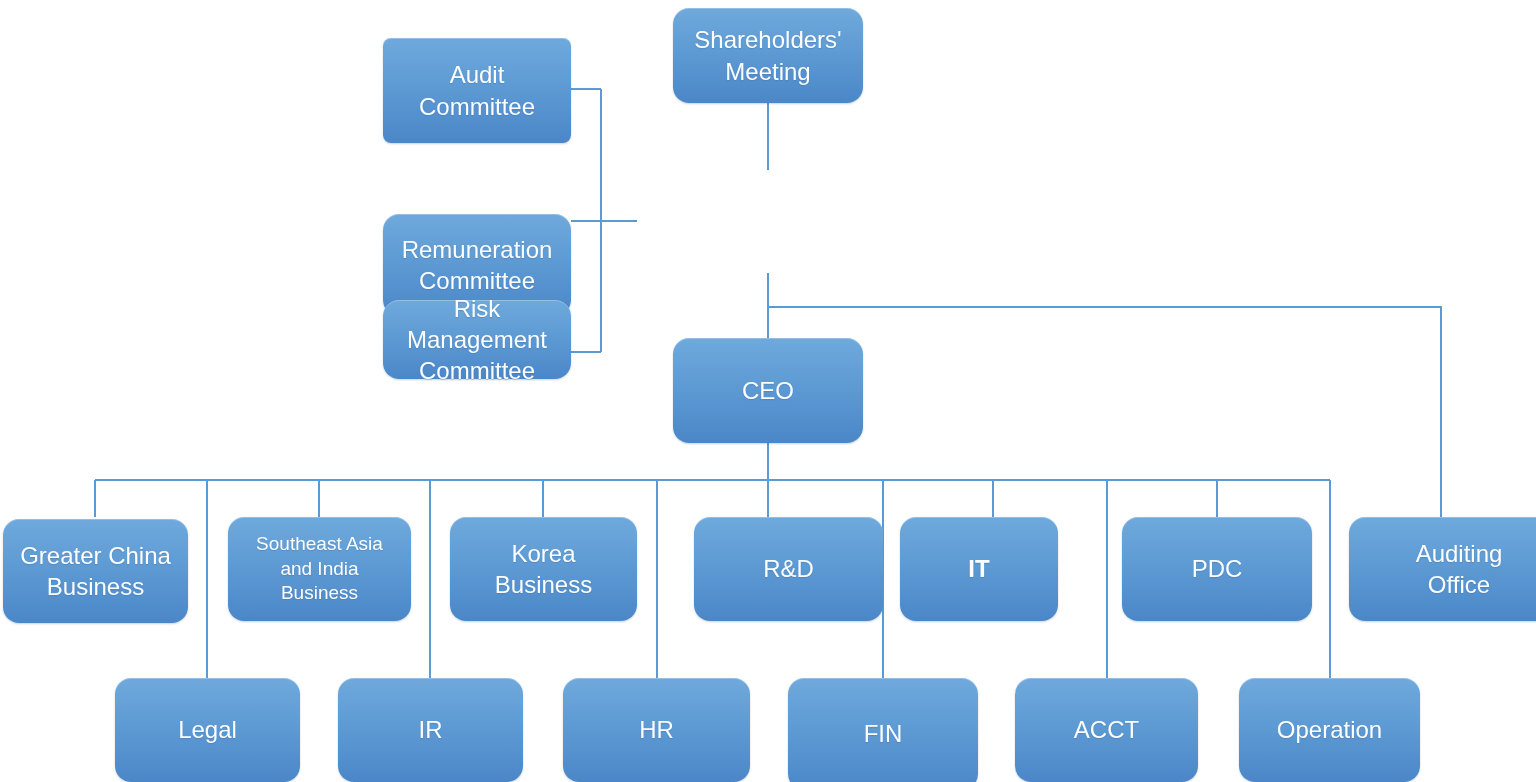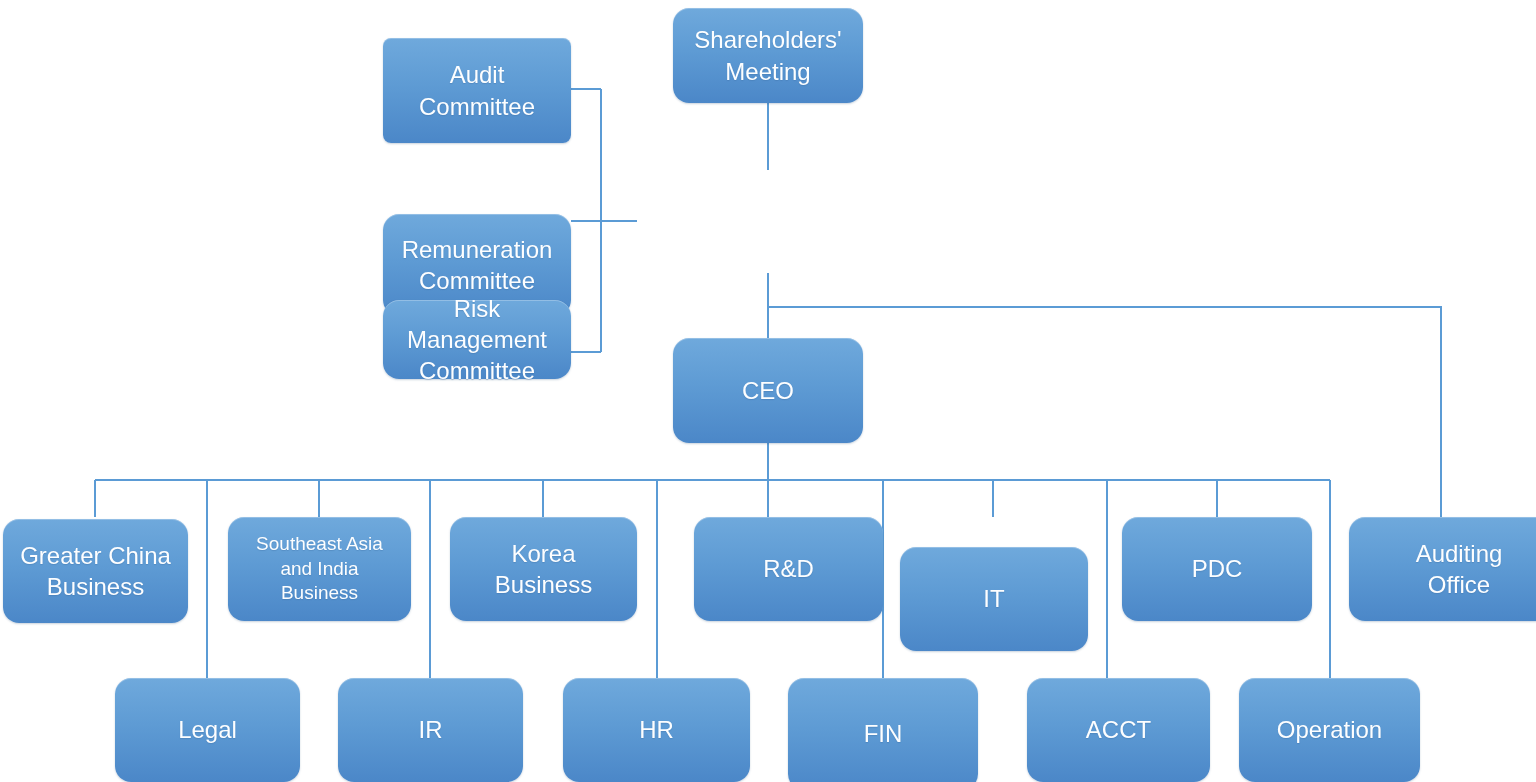--- a/index.html
+++ b/index.html
@@ -94,25 +94,25 @@
   <div class="node" style="left:673px; top:338px; width:190px; height:105px;">CEO</div>
 
   <div class="node" style="left:3px;    top:519px; width:185px; height:104px;">Greater China
 Business</div>
   <div class="node small-text" style="left:228px; top:517px; width:183px; height:104px;">Southeast Asia
 and India
 Business</div>
   <div class="node" style="left:450px;  top:517px; width:187px; height:104px;">Korea
 Business</div>
   <div class="node" style="left:674px;  top:517px; width:189px; height:104px;margin-left:20px;">R&amp;D</div>
-  <div class="node" style="left:900px;  top:547px; width:188px; height:104px;">IT</div>
+  <div class="node" style="left:900px;  top:517px; width:158px; height:104px;font-weight:bold;">IT</div>
   <div class="node" style="left:1122px; top:517px; width:190px; height:104px;">PDC</div>
   <div class="node" style="left:1349px; top:517px; width:220px; height:104px;">Auditing
 Office</div>
 
   <div class="node" style="left:115px;  top:678px; width:185px; height:104px;">Legal</div>
   <div class="node" style="left:338px;  top:678px; width:185px; height:104px;text-align:center;">IR</div>
   <div class="node" style="left:563px;  top:678px; width:187px; height:104px;">HR</div>
   <div class="node" style="left:788px;  top:678px; width:190px; height:112px;text-align:center;">FIN</div>
-  <div class="node" style="left:1015px; top:678px; width:183px; height:104px;margin-left:12px;">ACCT</div>
+  <div class="node" style="left:1015px; top:678px; width:183px; height:104px;">ACCT</div>
   <div class="node" style="left:1239px; top:678px; width:181px; height:104px;">Operation</div>
 
 </div>
 
 </body></html>

